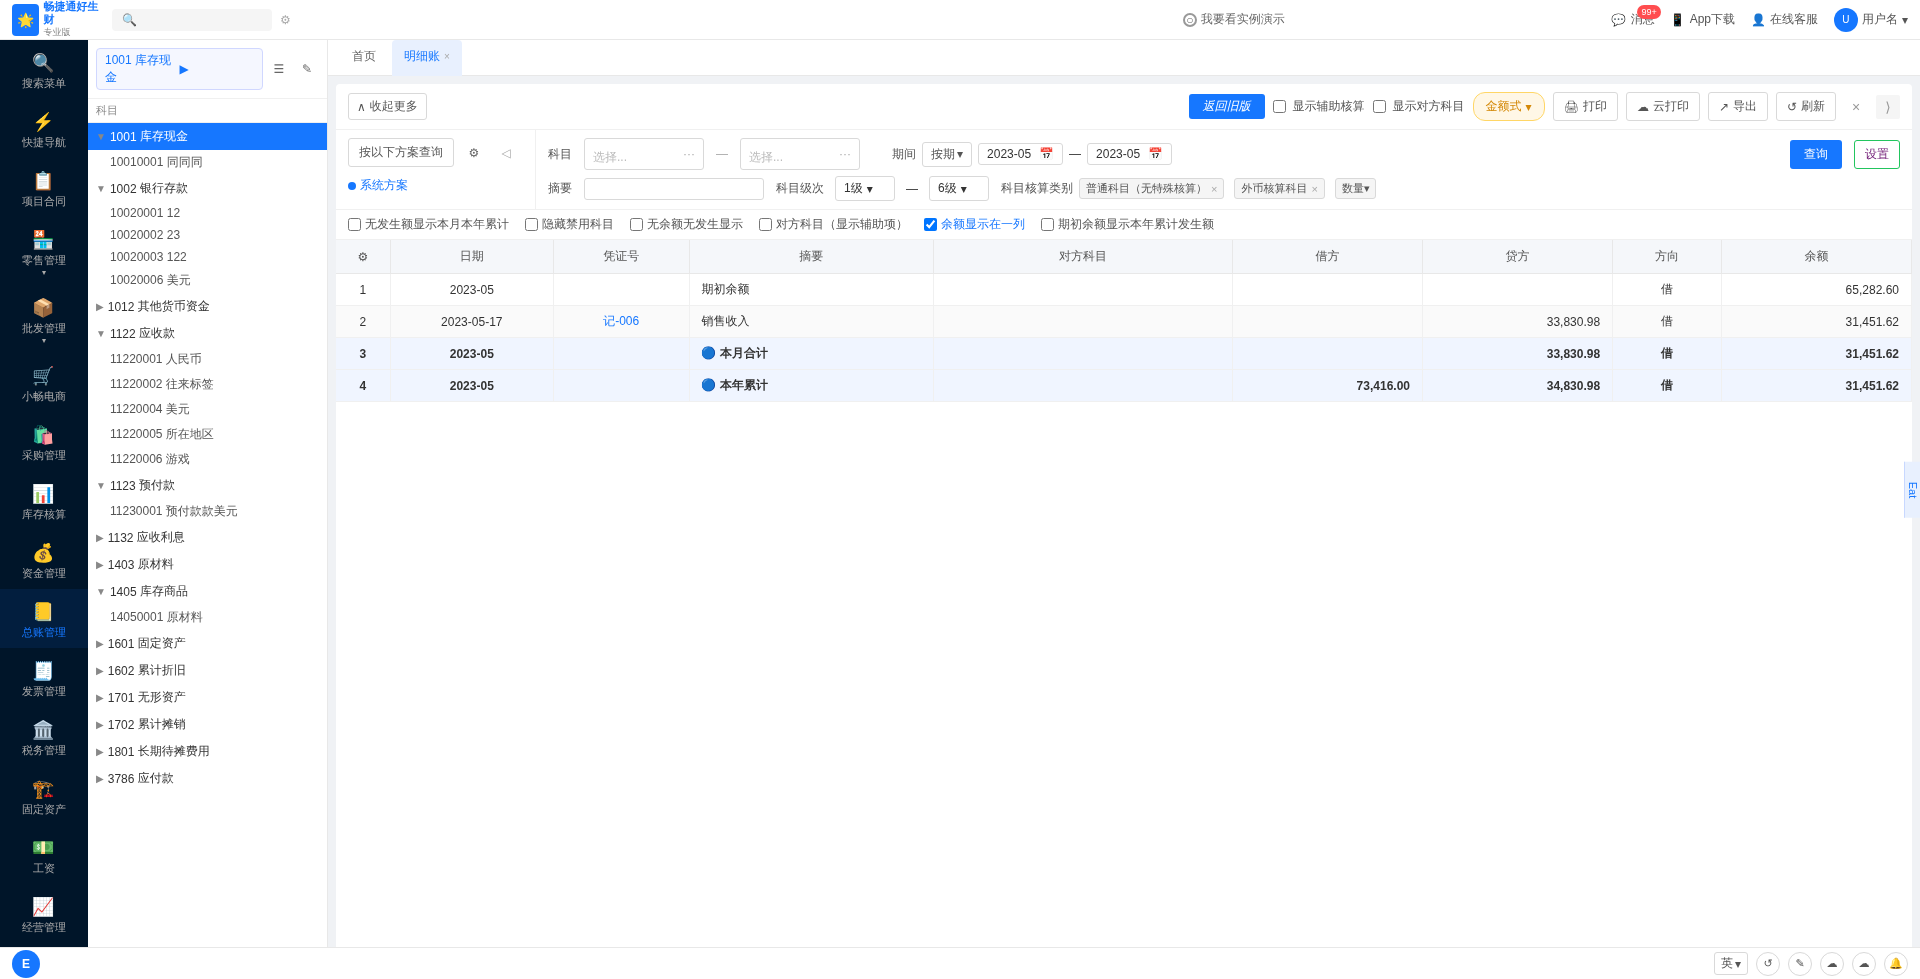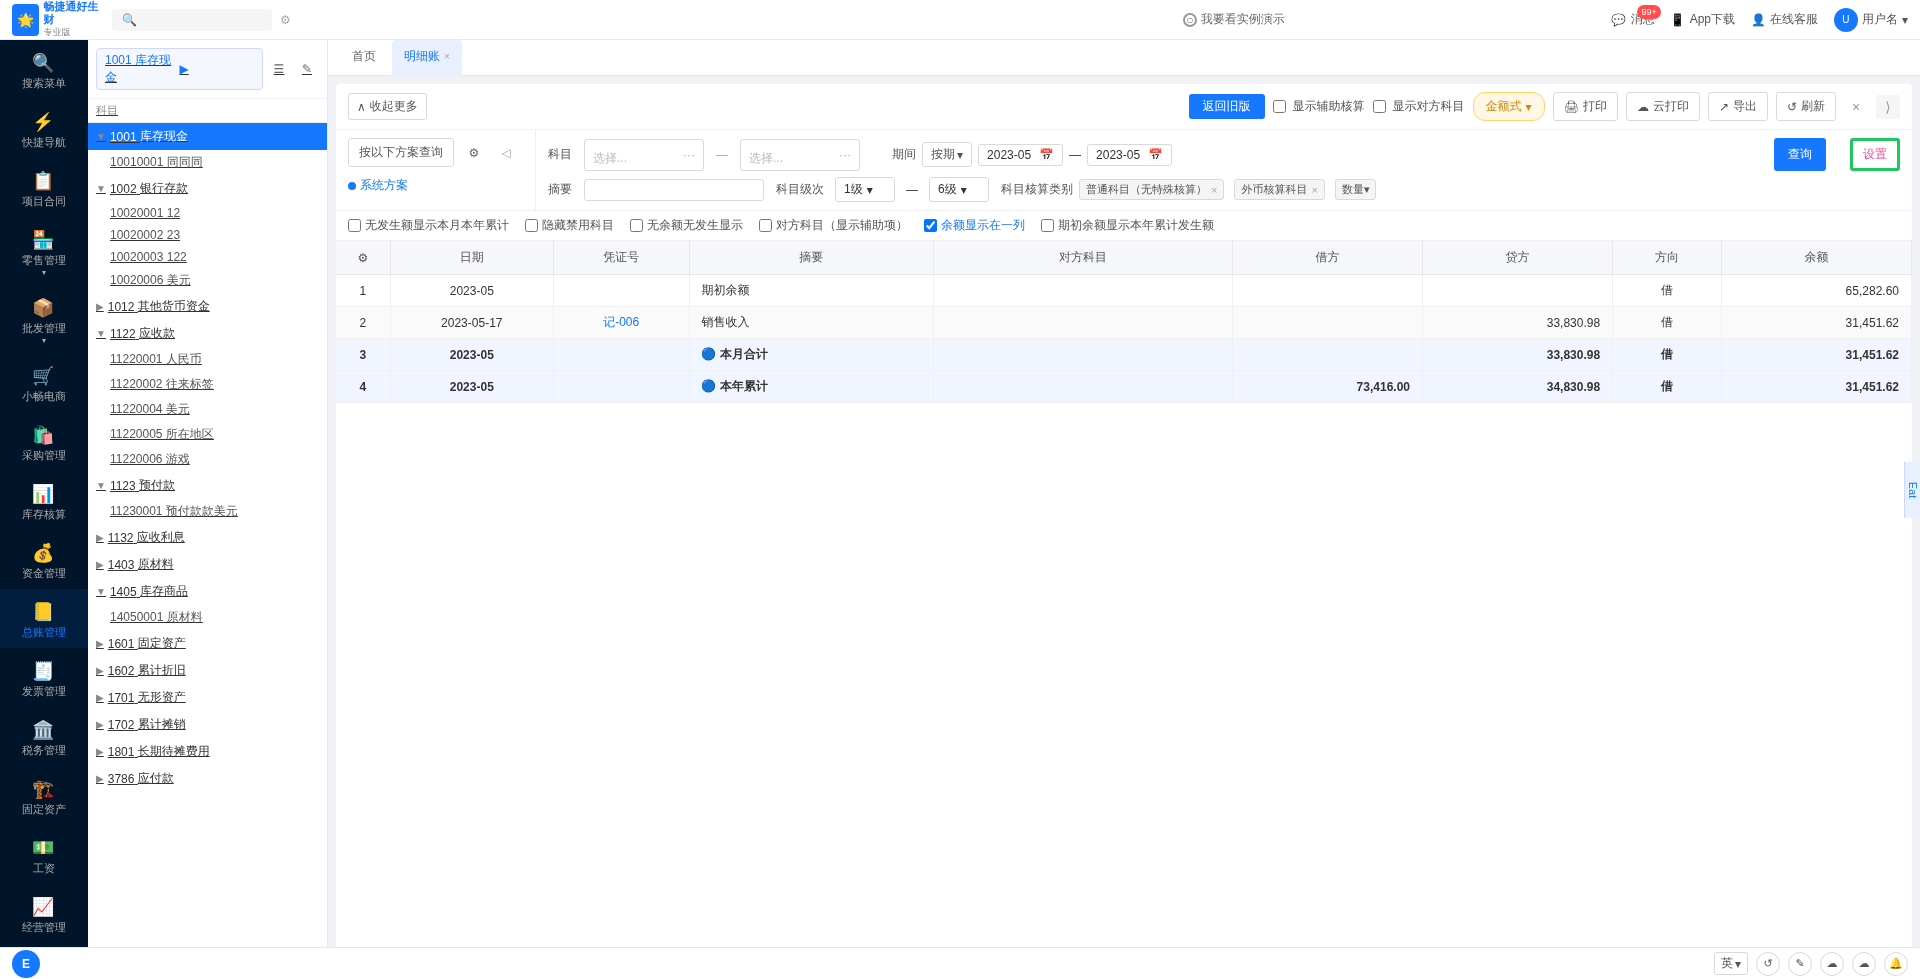--- a/index.html
+++ b/index.html
@@ -25,21 +25,21 @@
     
     .layout { display: flex; margin-top: 40px; height: calc(979px - 40px); }
 
     
     .sidebar { width: 88px; min-width: 88px; background: #001529; color: #aaa; display: flex; flex-direction: column; overflow: hidden; }
     .sidebar-item { display: flex; flex-direction: column; align-items: center; padding: 12px 0 8px; cursor: pointer; font-size: 11px; color: #aaa; transition: all 0.2s; }
     .sidebar-item.active { color: #1677ff; background: rgba(22,119,255,0.1); }
     .sidebar-item .icon { font-size: 18px; margin-bottom: 2px; }
 
     
-    .left-panel { width: 240px; min-width: 240px; background: #fff; border-right: 1px solid #e8e8e8; display: flex; flex-direction: column; overflow: hidden; text-decoration: underline; }
+    .left-panel { width: 240px; min-width: 240px; background: #fff; border-right: 1px solid #e8e8e8; display: flex; flex-direction: column; overflow: hidden; }
     .left-panel-header { padding: 8px; border-bottom: 1px solid #f0f0f0; display: flex; align-items: center; gap: 4px; }
     .subject-selector { display: flex; align-items: center; background: #f5f7ff; border: 1px solid #d0d7ff; border-radius: 4px; padding: 3px 8px; flex: 1; cursor: pointer; }
     .subject-selector span { color: #1677ff; font-size: 12px; flex: 1; }
     .arrow-icon { color: #1677ff; font-size: 10px; }
     .icon-btn { width: 24px; height: 24px; display: flex; align-items: center; justify-content: center; cursor: pointer; color: #666; border-radius: 3px; }
 
     .left-panel-subtitle { padding: 4px 8px; font-size: 11px; color: #888; display: flex; align-items: center; justify-content: space-between; border-bottom: 1px solid #f0f0f0; }
     .subjects-list { flex: 1; overflow-y: auto; }
     .subject-group-item { display: flex; align-items: center; padding: 5px 8px; cursor: pointer; font-size: 12px; color: #333; }
     .subject-group-item.selected { background: #1677ff; color: #fff; }
@@ -57,38 +57,38 @@
     .tab-item.active { color: #1677ff; background: #e8f0fe; border-radius: 4px 4px 0 0; }
     .tab-close { margin-left: 4px; color: #aaa; cursor: pointer; font-size: 10px; }
 
     
     .content-area { flex: 1; background: #fff; margin: 8px; border-radius: 4px; display: flex; flex-direction: column; overflow: hidden; }
 
     
     .toolbar { display: flex; align-items: center; padding: 8px 12px; border-bottom: 1px solid #f0f0f0; gap: 8px; flex-wrap: wrap; }
     .expand-btn { display: flex; align-items: center; gap: 4px; padding: 4px 8px; border: 1px solid #d9d9d9; border-radius: 3px; cursor: pointer; font-size: 12px; color: #555; background: #fff; }
     .toolbar-right { margin-left: auto; display: flex; align-items: center; gap: 8px; }
-    .btn-primary { background: #1677ff; color: #fff; border: none; padding: 4px 14px; border-radius: 3px; cursor: pointer; font-size: 12px; display: flex; align-items: center; gap: 4px; }
+    .btn-primary { background: #1677ff; color: #fff; border: none; padding: 4px 14px; border-radius: 3px; cursor: pointer; font-size: 12px; display: flex; align-items: center; gap: 4px; font-style: italic; }
     .btn-default { background: #fff; color: #555; border: 1px solid #d9d9d9; padding: 5px 10px; border-radius: 3px; cursor: pointer; font-size: 12px; display: flex; align-items: center; gap: 4px; }
     .checkbox-item { display: flex; align-items: center; gap: 7px; font-size: 12px; color: #555; cursor: pointer; }
     .checkbox-item input { cursor: pointer; }
     .btn-gold { background: #fff7e6; color: #d48806; border: 1px solid #ffd666; padding: 5px 12px; border-radius: 12px; cursor: pointer; font-size: 12px; display: flex; align-items: center; gap: 4px; }
     .close-btn { width: 24px; height: 24px; display: flex; align-items: center; justify-content: center; cursor: pointer; color: #999; font-size: 14px; }
     .expand-arrow { width: 24px; height: 24px; display: flex; align-items: center; justify-content: center; cursor: pointer; color: #999; font-size: 14px; background: #f5f5f5; border-radius: 2px; }
     .filter-select { display: flex; align-items: center; gap: 4px; border: 1px solid #d9d9d9; border-radius: 3px; padding: 3px 8px; background: #fff; min-width: 120px; font-size: 12px; color: #333; cursor: pointer; }
     .filter-select .placeholder { color: #bbb; margin-top: 7px; }
     .period-btn { display: flex; align-items: center; gap: 2px; border: 1px solid #d9d9d9; border-radius: 3px; padding: 3px 8px; background: #fff; font-size: 12px; cursor: pointer; color: #555; }
     .filter-input { border: 1px solid #d9d9d9; border-radius: 3px; padding: 3px 8px; font-size: 12px; width: 200px; outline: none; }
     .tag { display: inline-flex; align-items: center; background: #f5f5f5; border: 1px solid #d9d9d9; border-radius: 3px; padding: 2px 6px; font-size: 11px; color: #555; margin-right: 4px; }
     .tag .tag-close { margin-left: 4px; cursor: pointer; color: #aaa; }
     .system-scheme { display: flex; align-items: center; gap: 4px; color: #1677ff; font-size: 12px; cursor: pointer; padding: 4px 0; }
     .scheme-dot { width: 8px; height: 8px; border-radius: 50%; background: #1677ff; }
     .date-input { display: flex; align-items: center; gap: 4px; border: 1px solid #d9d9d9; border-radius: 3px; padding: 3px 8px; background: #fff; font-size: 12px; cursor: pointer; }
     .query-btn { background: #1677ff; color: #fff; border: none; padding: 5px 14px; border-radius: 3px; cursor: pointer; font-size: 12px; margin-left: auto; }
-    .setting-btn { background: #fff; border: 3px solid #22c55e; color: #ec4899; padding: 5px 10px; border-radius: 3px; cursor: pointer; font-size: 12px; }
+    .setting-btn { background: #fff; border: 1px solid #22c55e; color: #701a75; padding: 5px 10px; border-radius: 3px; cursor: pointer; font-size: 12px; }
 
     
     .options-row { display: flex; align-items: center; gap: 16px; padding: 6px 12px; border-bottom: 1px solid #f0f0f0; flex-wrap: wrap; }
     .option-item { display: flex; align-items: center; gap: 4px; font-size: 12px; color: #555; cursor: pointer; }
     .option-item.checked { color: #1677ff; }
 
     
     .table-area { flex: 1; overflow: auto; }
     table { width: 100%; border-collapse: collapse; font-size: 12px; }
     thead tr th { background: #f5f7fa; border-bottom: 1px solid #e8e8e8; border-right: 1px solid #e8e8e8; padding: 8px 12px; text-align: center; color: #555; font-weight: normal; position: sticky; top: 0; z-index: 1; white-space: nowrap; }
@@ -430,21 +430,21 @@
               <div class="date-input">
                 <span>2023-05</span>
                 <span style="margin-left:4px;">📅</span>
               </div>
               <span>—</span>
               <div class="date-input">
                 <span>2023-05</span>
                 <span style="margin-left:4px;">📅</span>
               </div>
             </div>
-            <div style="margin-left:auto; display:flex; gap:24px;">
+            <div style="margin-left:auto; display:flex; gap:12px;">
               <button class="query-btn">查询</button>
               <button class="setting-btn">设置</button>
             </div>
           </div>
 
           <div style="display:flex; align-items:center; gap:12px; flex-wrap:wrap;">
             <span style="font-size:12px; color:#555;">摘要</span>
             <input type="text" class="filter-input" style="width: 180px;">
             <div style="display:flex; align-items:center; gap:11px;">
               <span style="font-size:12px; color:#555;">科目级次</span>

